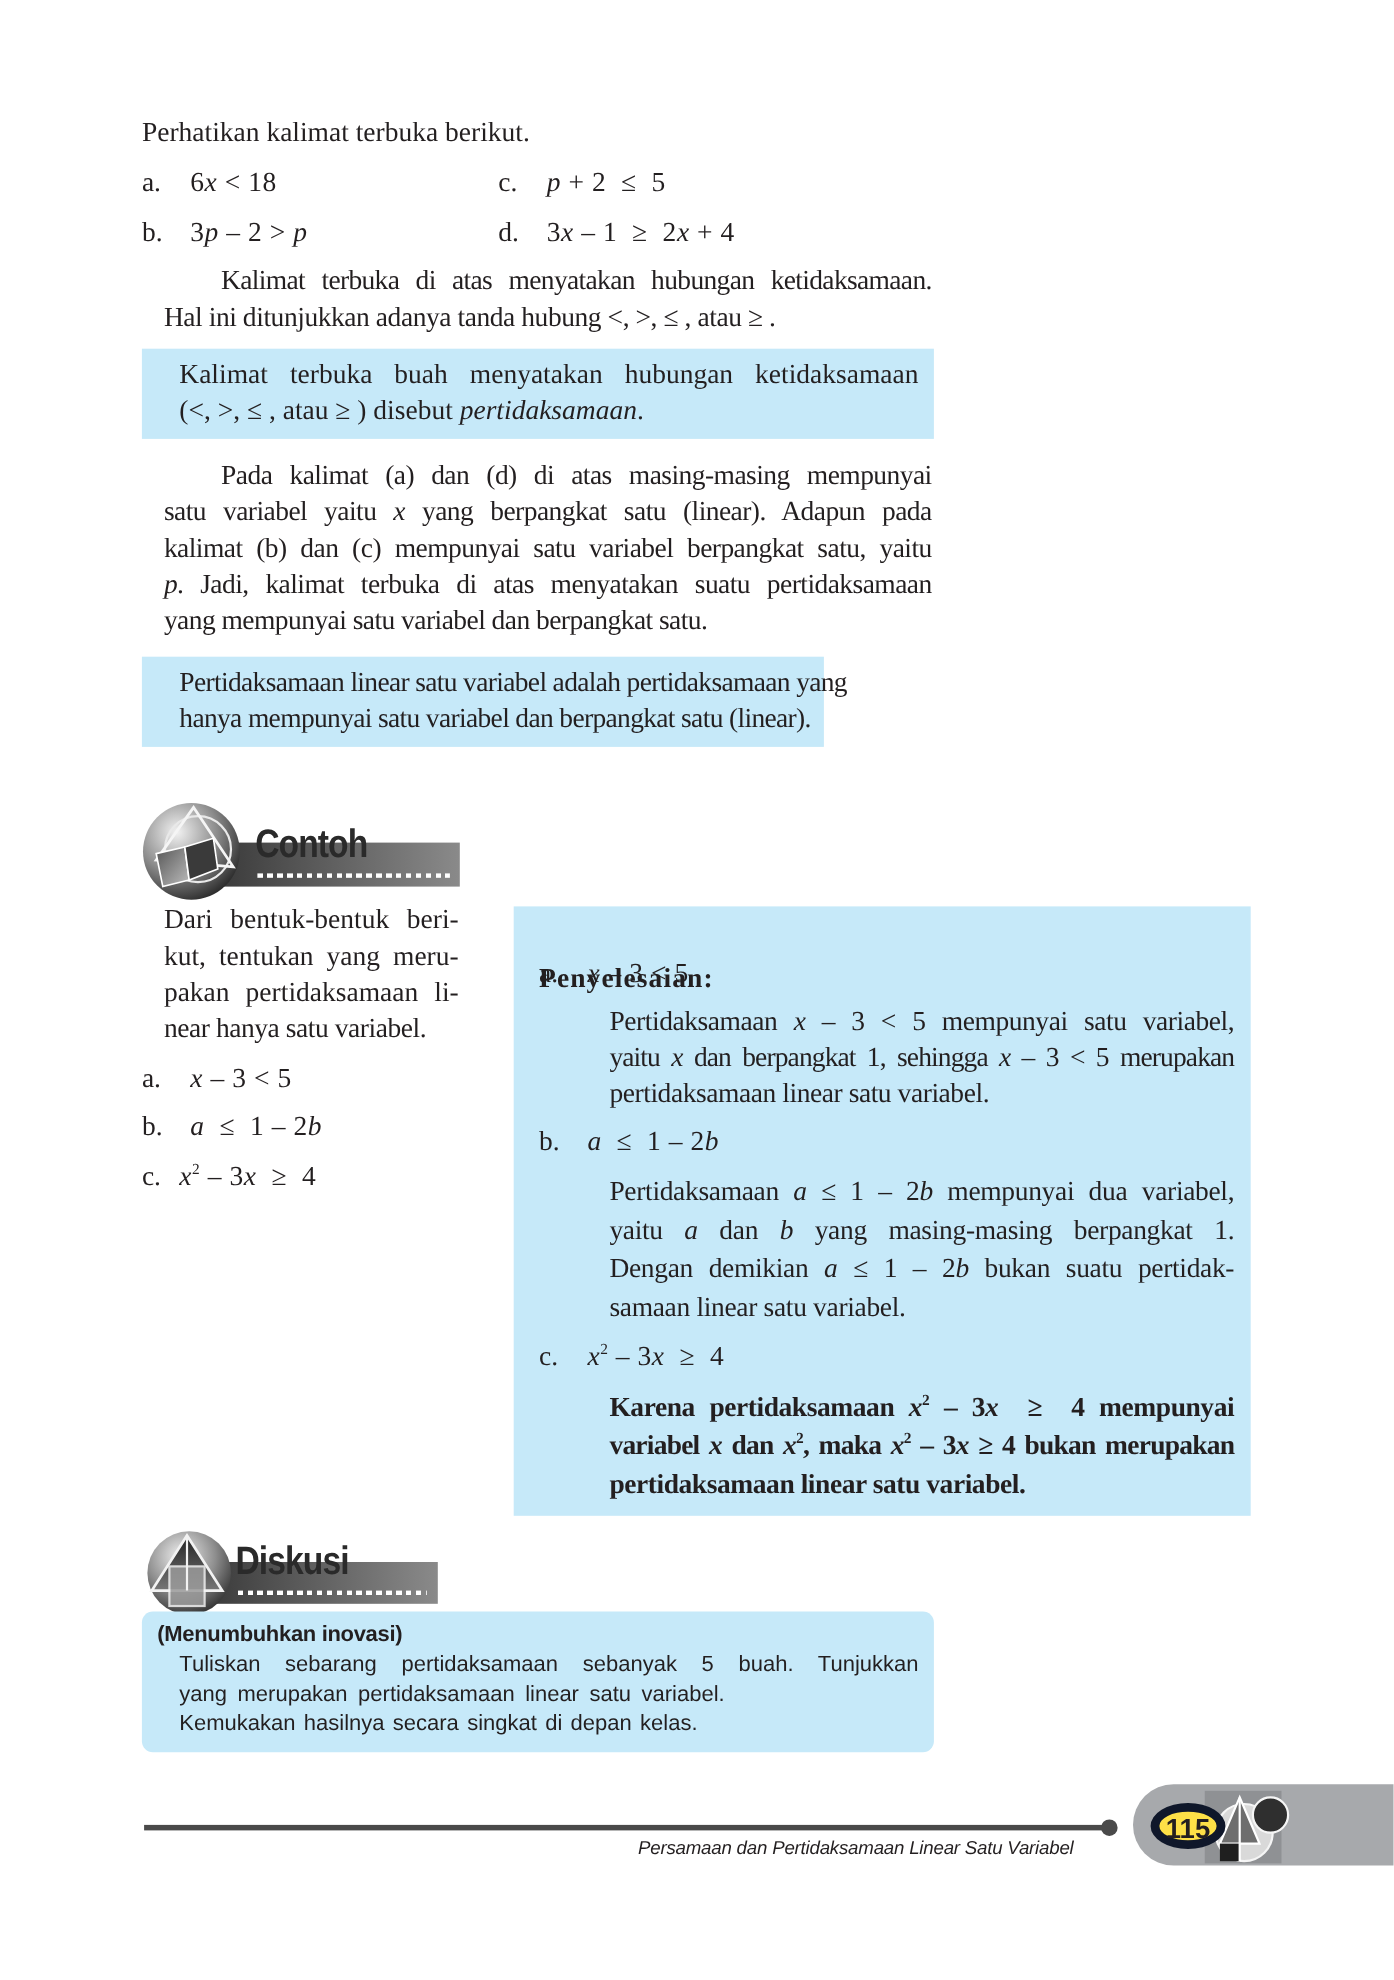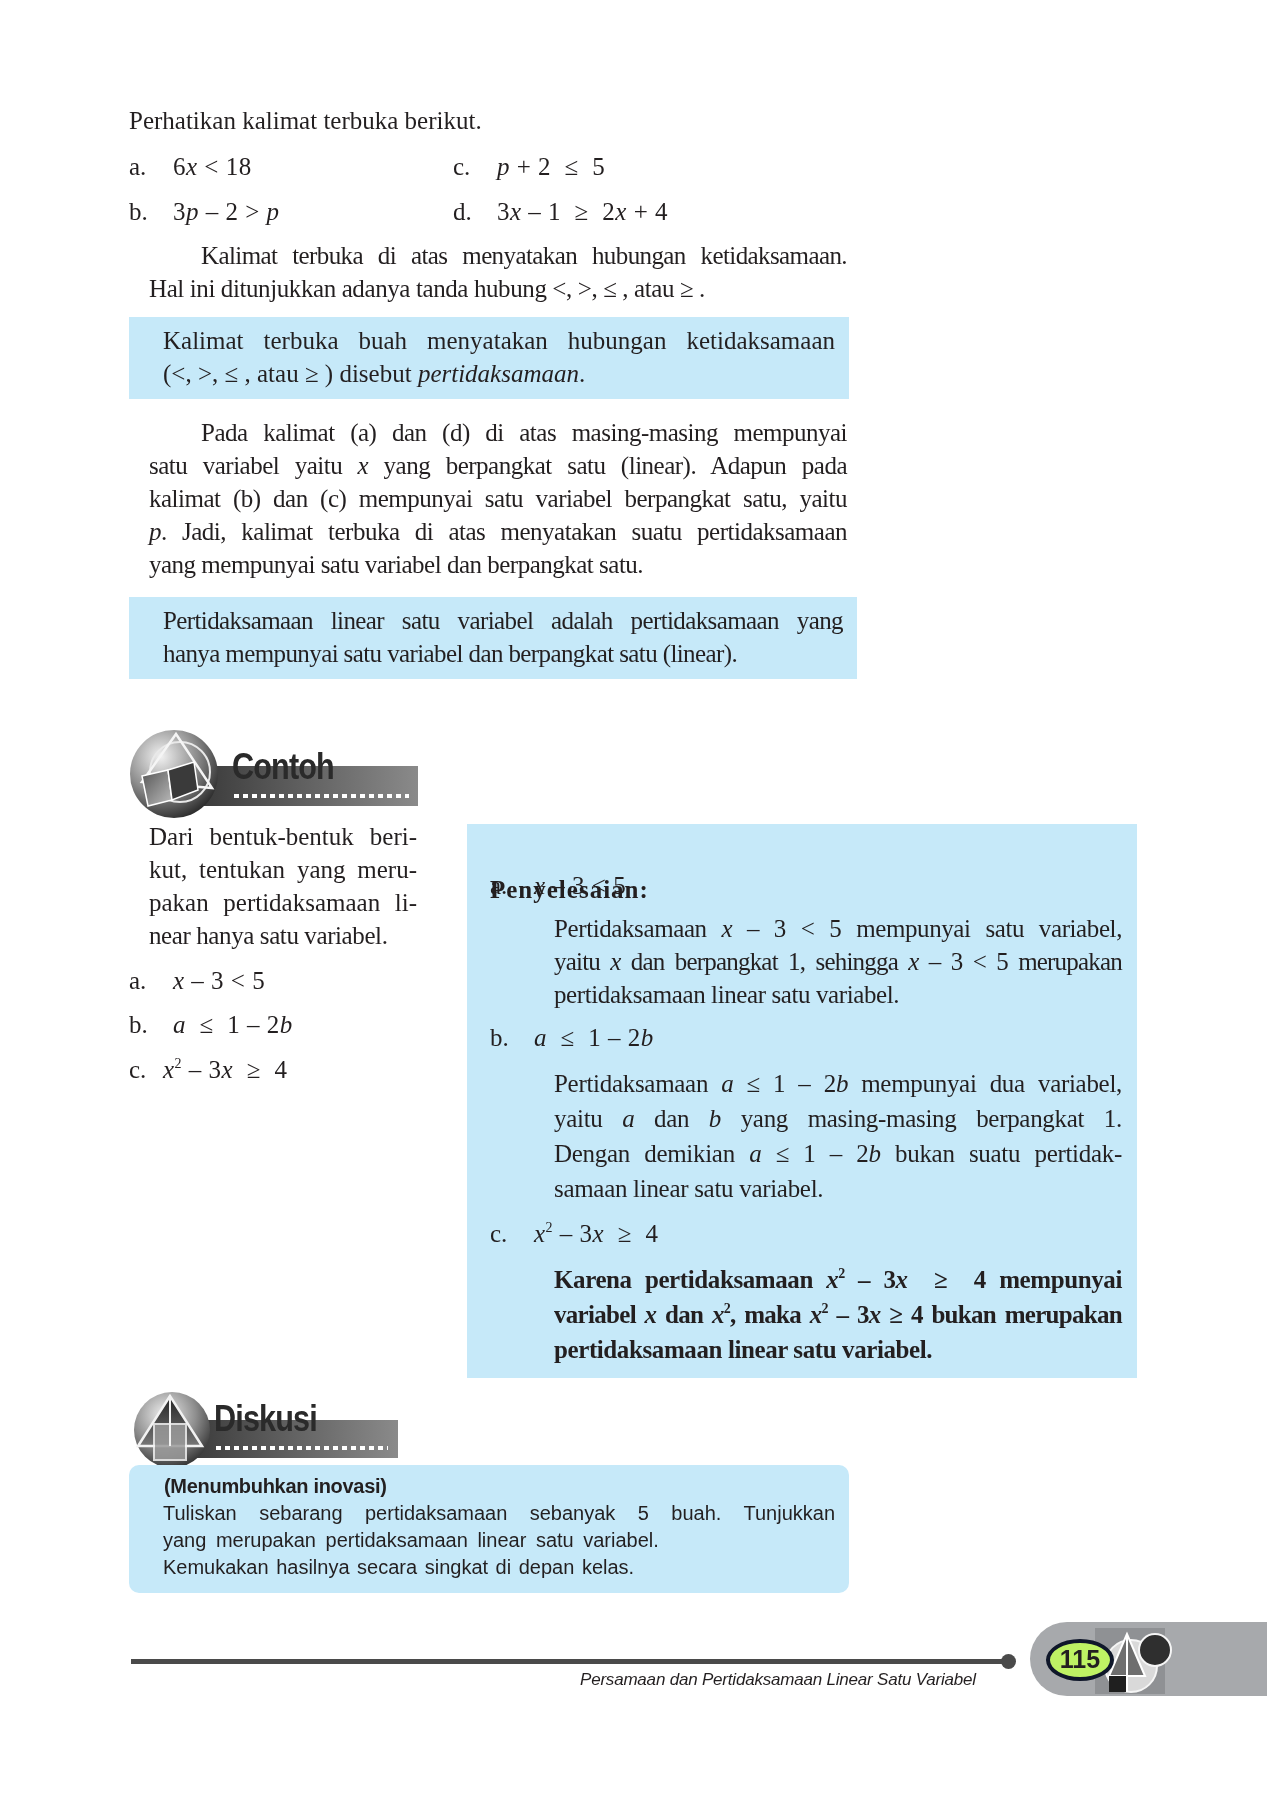--- a/index.html
+++ b/index.html
@@ -55,21 +55,21 @@
 </div>
 
 <div class="abs serif" style="left:129px; top:416px; width:718px; letter-spacing:-0.5px;">
   <div class="line just" style="padding-left:52px;">Pada kalimat (a) dan (d) di atas masing-masing mempunyai</div>
   <div class="line just">satu variabel yaitu <i>x</i> yang berpangkat satu (linear). Adapun pada</div>
   <div class="line just">kalimat (b) dan (c) mempunyai satu variabel berpangkat satu, yaitu</div>
   <div class="line just"><i>p</i>. Jadi, kalimat terbuka di atas menyatakan suatu pertidaksamaan</div>
   <div class="line">yang mempunyai satu variabel dan berpangkat satu.</div>
 </div>
 
-<div class="abs box serif" style="left:129px; top:597px; width:728px; height:82px; padding:0 14px; box-sizing:border-box; letter-spacing:-0.6px;">
+<div class="abs box serif" style="left:129px; top:597px; width:620px; height:82px; padding:0 14px; box-sizing:border-box; letter-spacing:-0.6px;">
   <div class="line just" style="padding-top:7px;">Pertidaksamaan linear satu variabel adalah pertidaksamaan yang</div>
   <div class="line">hanya mempunyai satu variabel dan berpangkat satu (linear).</div>
 </div>
 
 <div class="section-head" style="left:128px; top:728px; width:290px; height:92px;">
   <div class="head-bar" style="left:70px; top:38px; width:220px; height:40px;"></div>
   <div class="dots" style="left:106px; top:66px; width:175px;"></div>
   <svg class="abs" style="left:0; top:0;" width="96" height="92" viewBox="0 0 96 92">
     <defs>
       <radialGradient id="g1" cx="35%" cy="30%" r="75%">
@@ -156,34 +156,34 @@
     </defs>
     <circle cx="44" cy="40" r="38" fill="url(#g3)"></circle>
     <polygon points="42,6 10,56 74,56" fill="url(#g4)" stroke="#f2f2f2" stroke-width="2.5"></polygon>
     <rect x="26" y="34" width="32" height="36" fill="#9a9a9a" stroke="#f2f2f2" stroke-width="2" opacity="0.85"></rect>
     <line x1="42" y1="6" x2="42" y2="56" stroke="#f2f2f2" stroke-width="2"></line>
   </svg>
   <div class="abs head-text" style="left:86px; top:8px;">Diskusi</div>
 </div>
 
 <div class="abs box sans" style="left:129px; top:1465px; width:720px; height:128px; border-radius:10px; padding:8px 14px; box-sizing:border-box; font-size:20px; line-height:27px;">
-  <div style="font-weight:bold; letter-spacing:-0.3px;margin-left:21px;">(Menumbuhkan inovasi)</div>
+  <div style="font-weight:bold; letter-spacing:-0.3px;">(Menumbuhkan inovasi)</div>
   <div class="line just">Tuliskan sebarang pertidaksamaan sebanyak 5 buah. Tunjukkan</div>
   <div class="line" style="word-spacing:4px;">yang merupakan pertidaksamaan linear satu variabel.</div>
   <div class="line" style="word-spacing:2px;">Kemukakan hasilnya secara singkat di depan kelas.</div>
 </div>
 
 <div class="abs" style="left:131px; top:1659px; width:876px; height:5px; background:#4a4a4a;"></div>
 <div class="abs" style="left:1001px; top:1654px; width:15px; height:15px; border-radius:50%; background:#4a4a4a;"></div>
 <div class="abs sans" style="left:580px; top:1670px; font-size:17px; font-style:italic; color:#231f20; letter-spacing:-0.2px;">Persamaan dan Pertidaksamaan Linear Satu Variabel</div>
 
 <div class="abs" style="left:1030px; top:1622px; width:237px; height:74px; background:#a7a9ac; border-radius:37px 0 0 37px;"></div>
 <svg class="abs" style="left:1095px; top:1626px;" width="80" height="70" viewBox="0 0 80 70">
   <rect x="0" y="2" width="70" height="66" fill="#8f9194"></rect>
   <circle cx="36" cy="40" r="26" fill="#d9d9d9" stroke="#f5f5f5" stroke-width="2"></circle>
   <circle cx="60" cy="24" r="16" fill="#2f2f2f" stroke="#f5f5f5" stroke-width="2"></circle>
   <polygon points="32,8 14,50 50,50" fill="#6e6e6e" stroke="#ffffff" stroke-width="2"></polygon>
   <rect x="14" y="50" width="18" height="16" fill="#1f1f1f"></rect>
   <line x1="32" y1="8" x2="32" y2="66" stroke="#fff" stroke-width="2"></line>
 </svg>
-<div class="abs sans" style="left:1046px; top:1639px; width:68px; height:42px; border:4px solid #0f172a; border-radius:50%; background:#bef264; box-sizing:border-box; text-align:center; font-weight:bold; font-size:25px; line-height:32px; color:#231f20;">
+<div class="abs sans" style="left:1046px; top:1639px; width:68px; height:42px; border:8px solid #0f172a; border-radius:50%; background:#fde047; box-sizing:border-box; text-align:center; font-weight:bold; font-size:25px; line-height:32px; color:#231f20;">
   <span>115</span>
 </div>
 
 </body></html>

